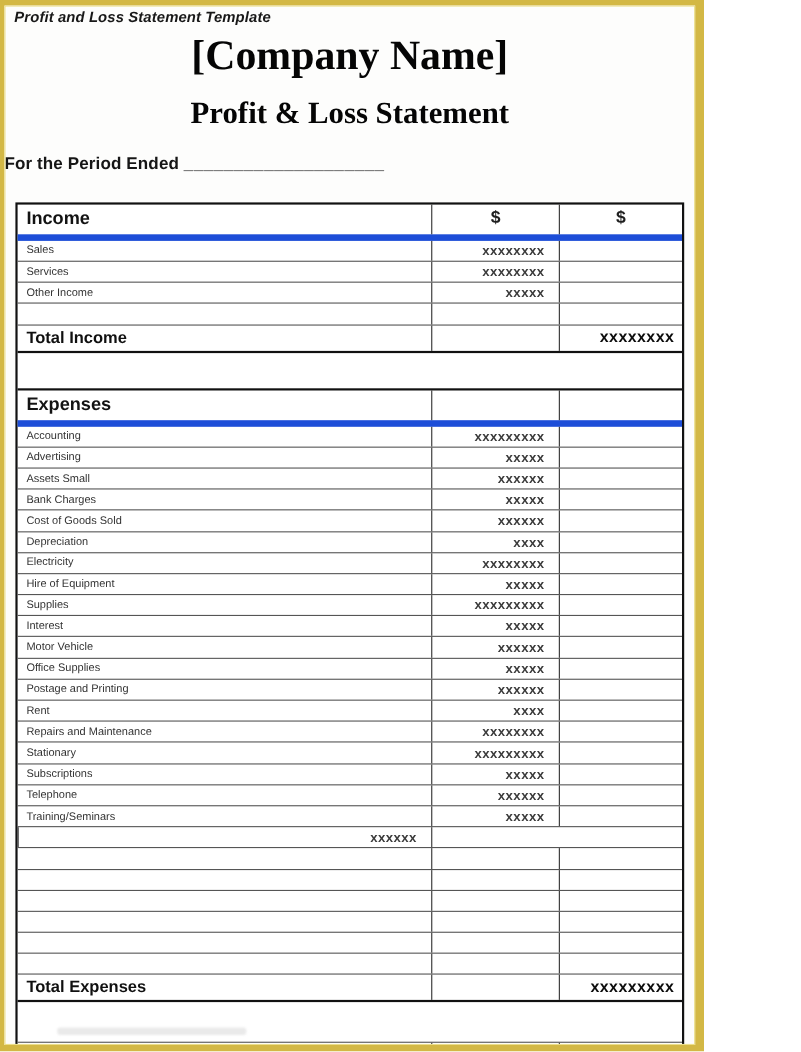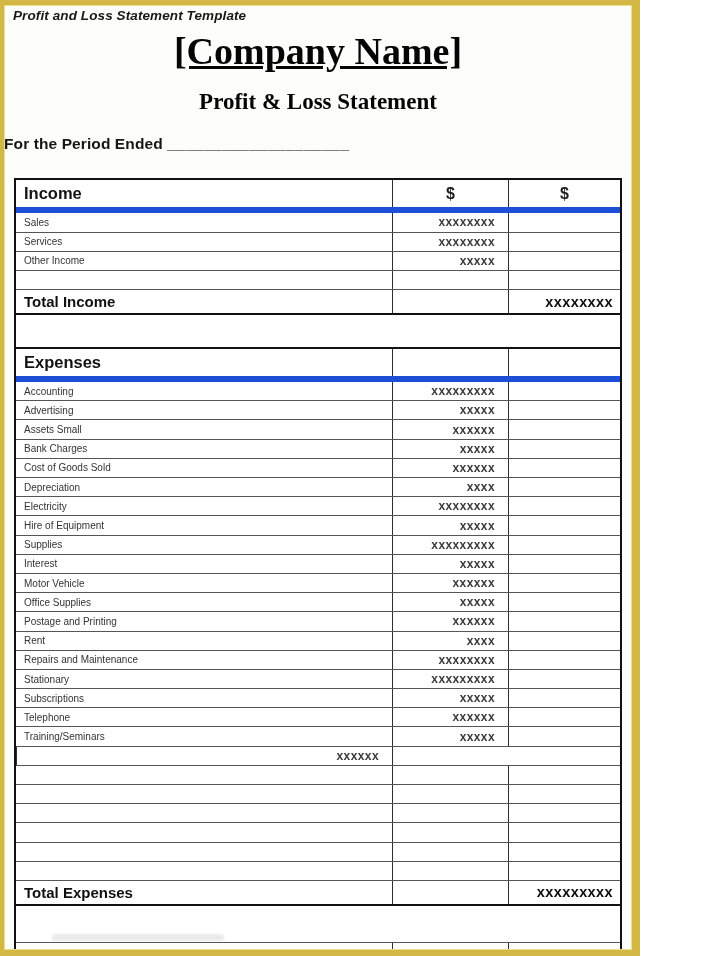--- a/index.html
+++ b/index.html
@@ -31,28 +31,27 @@
     letter-spacing:.1px;
   }
   .company-name{
     margin-top:6px;
     text-align:center;
     font-family:"Liberation Serif", serif;
     font-weight:bold;
     font-size:38px;
     line-height:1.12;
     color:#050505;
-    text-decoration:underline;
   }
   .doc-title{
     margin-top:17px;
     text-align:center;
     font-family:"Liberation Serif", serif;
     font-weight:bold;
-    font-size:23px;
+    font-size:28px;
     line-height:1.1;
     color:#050505;
   }
   .period{
     margin-top:21px;
     font-size:15.5px;
     font-weight:bold;
     color:#161616;
     letter-spacing:.1px;
   }

